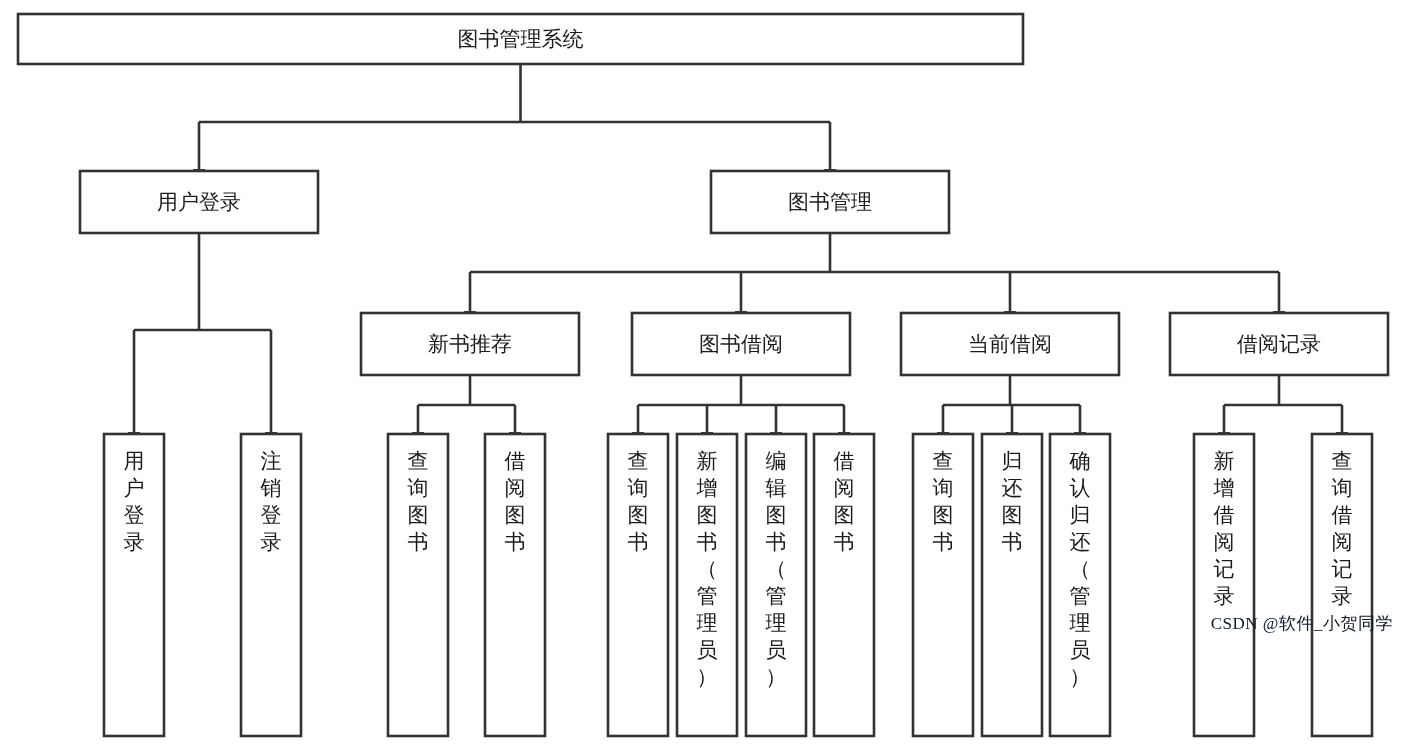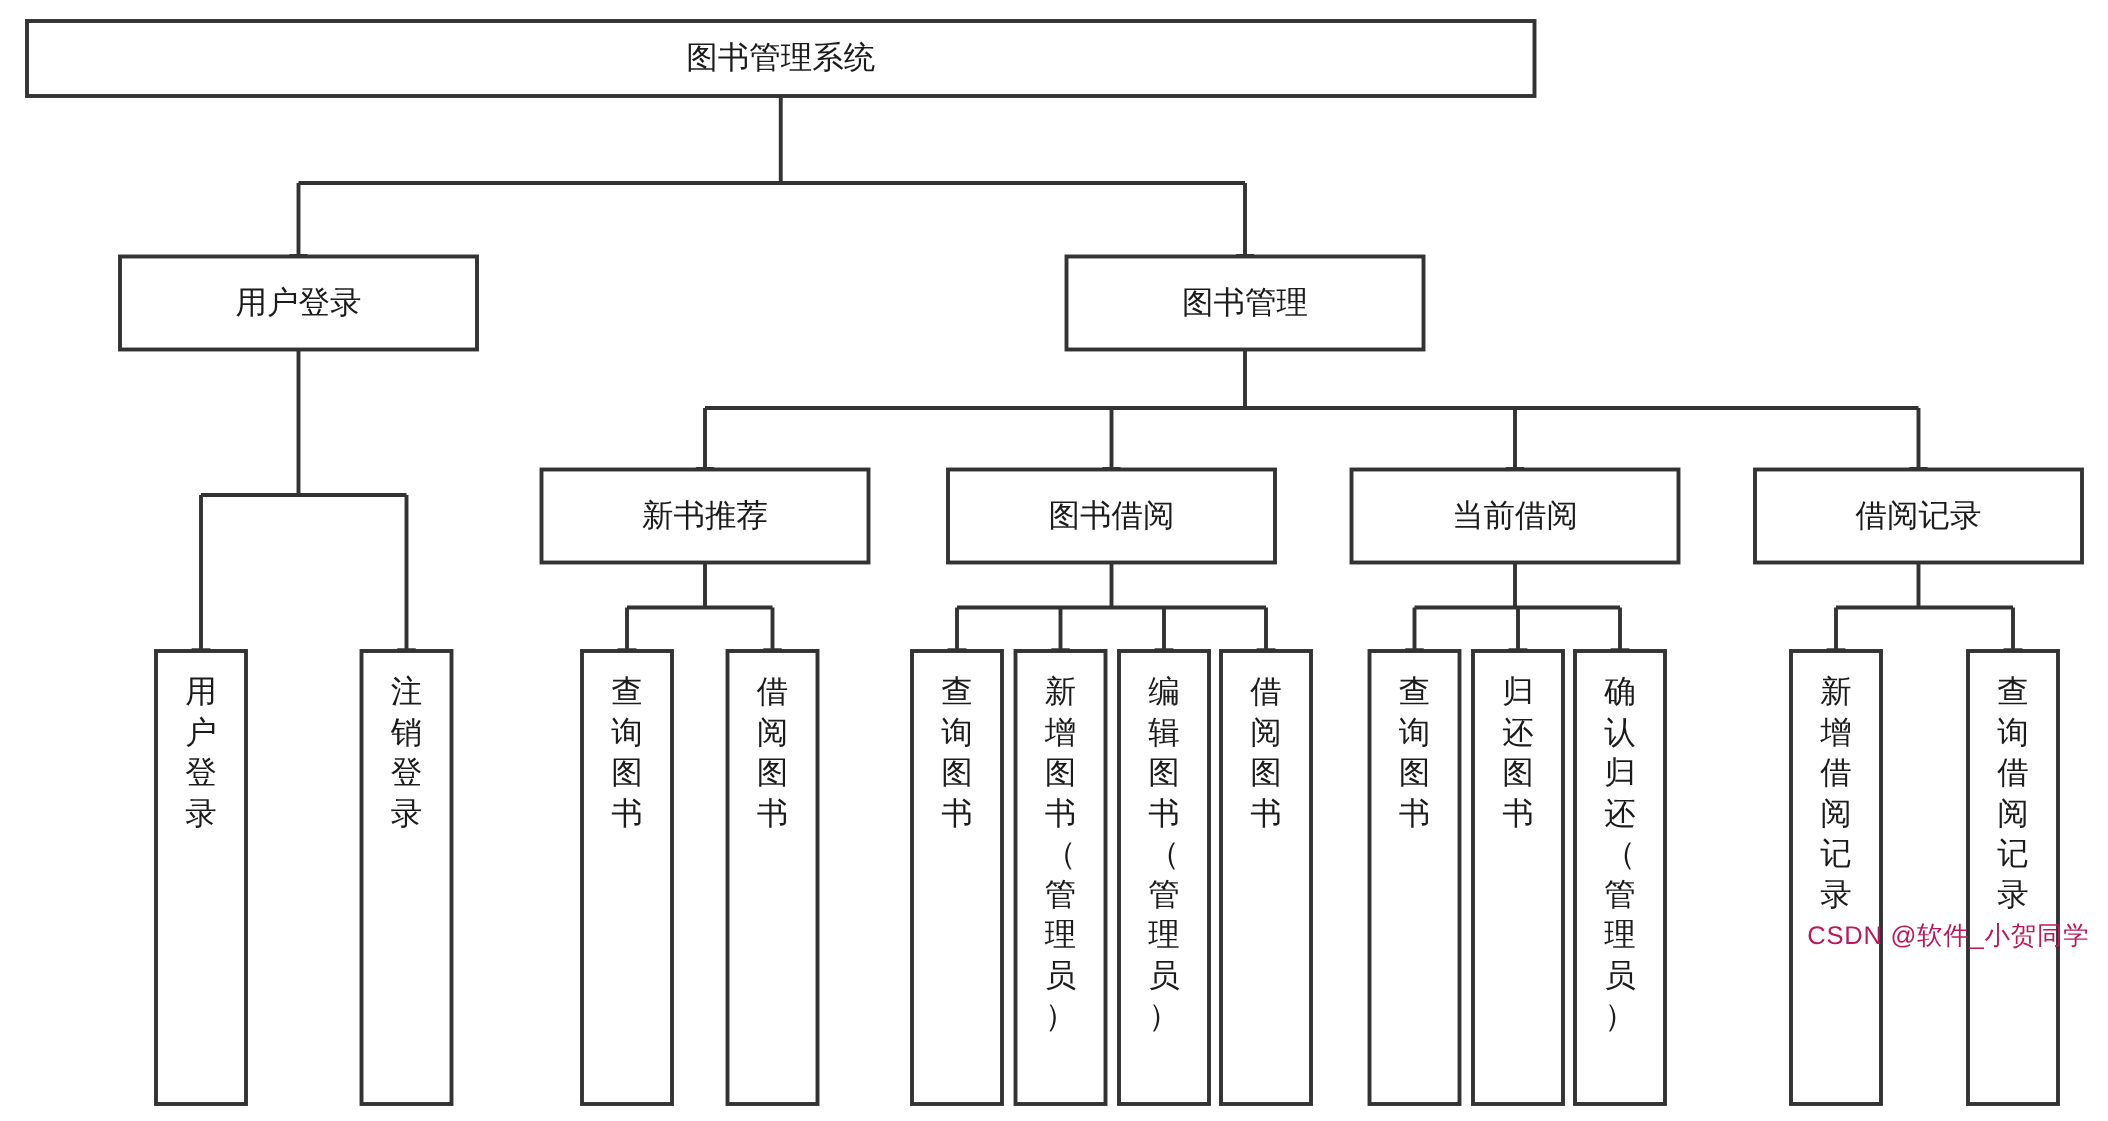--- a/index.html
+++ b/index.html
@@ -51,23 +51,23 @@
   .node-label-v {
     font-family: "Liberation Sans", "DejaVu Sans", sans-serif;
     font-size: 21px;
     fill: #1b1b1b;
     text-anchor: middle;
   }
   .watermark-text {
     position: absolute;
     right: 12px;
     bottom: 6px;
-    font-family: Liberation Sans, sans-serif;
+    font-family: Liberation Serif, serif;
     font-size: 17px;
-    color: #be185d;
+    color: #0f172a;
     letter-spacing: 0.5px;
     white-space: nowrap;
     user-select: none;
   }
 </style>
 </head>
 <body>
 
 <div id="diagram-root">
   <svg id="diagram-svg" viewBox="0 0 1405 747">

